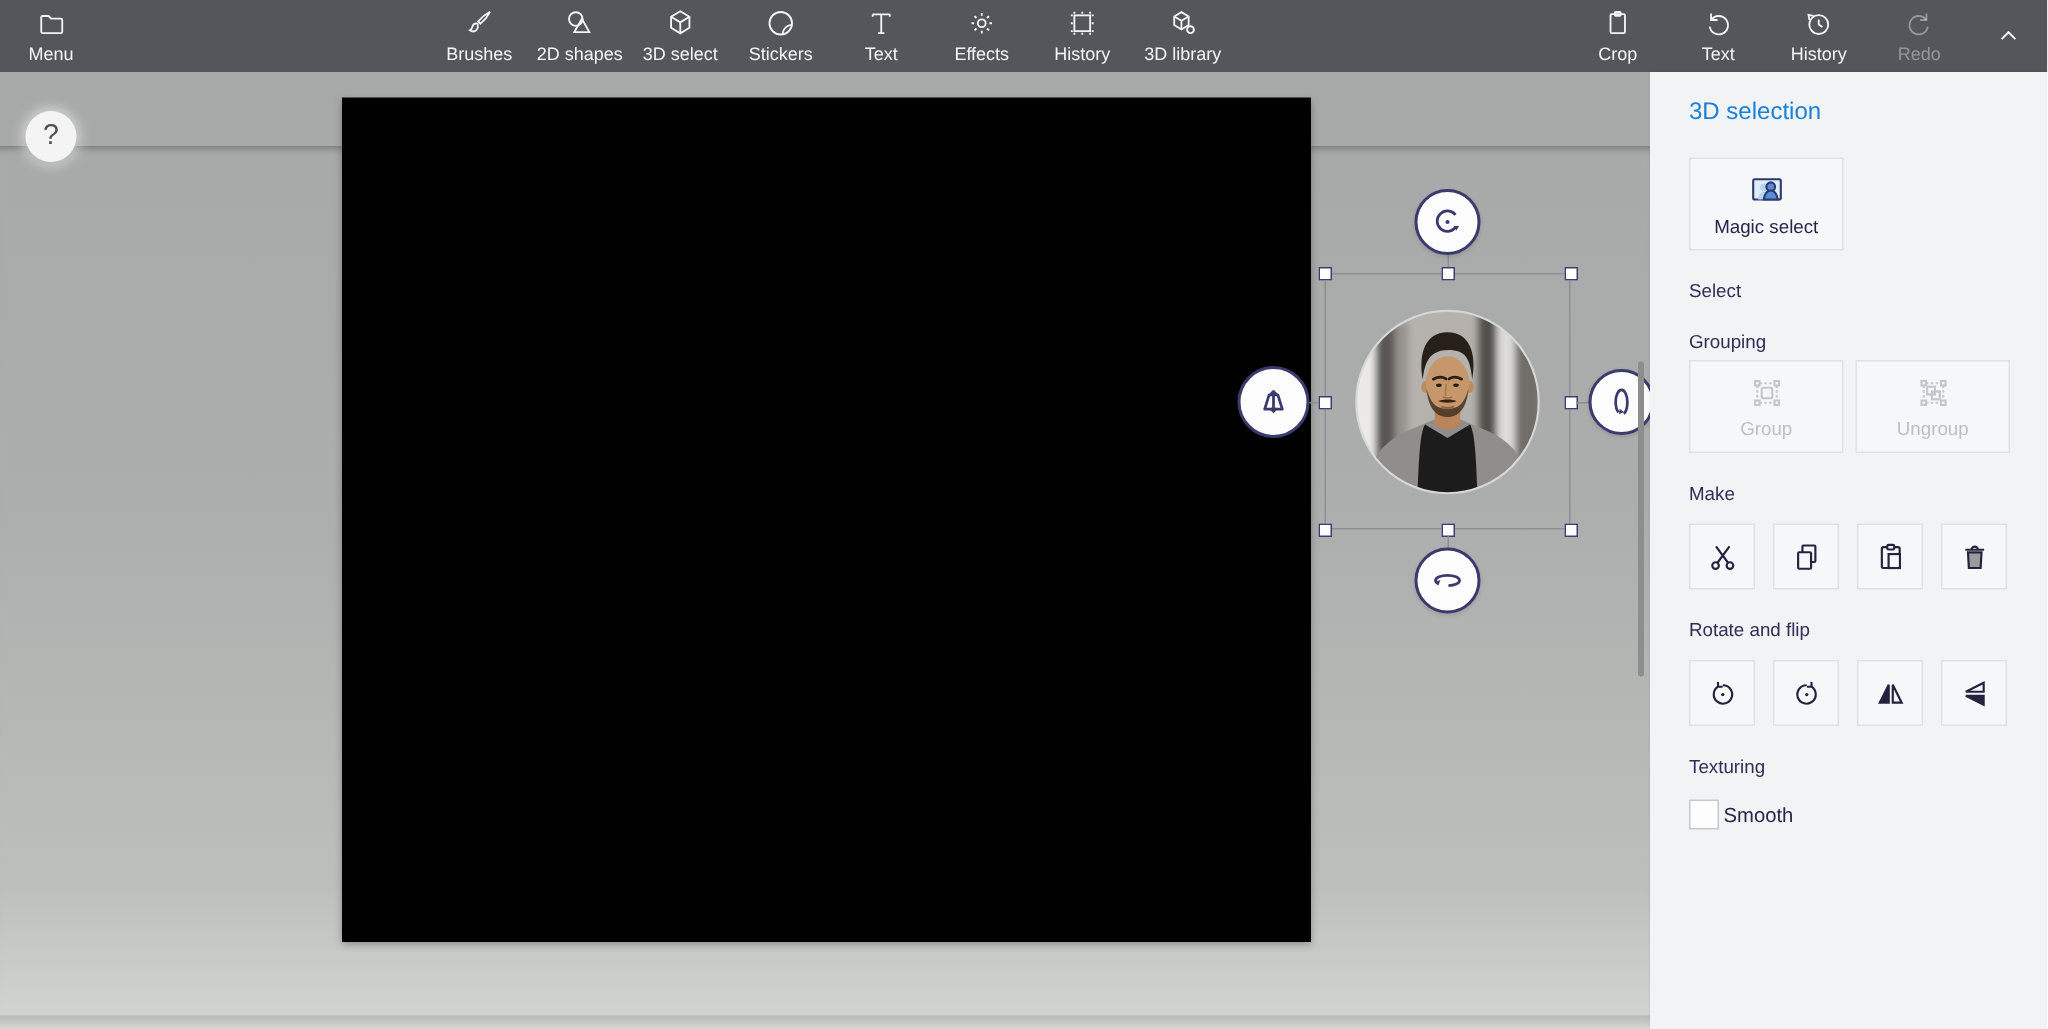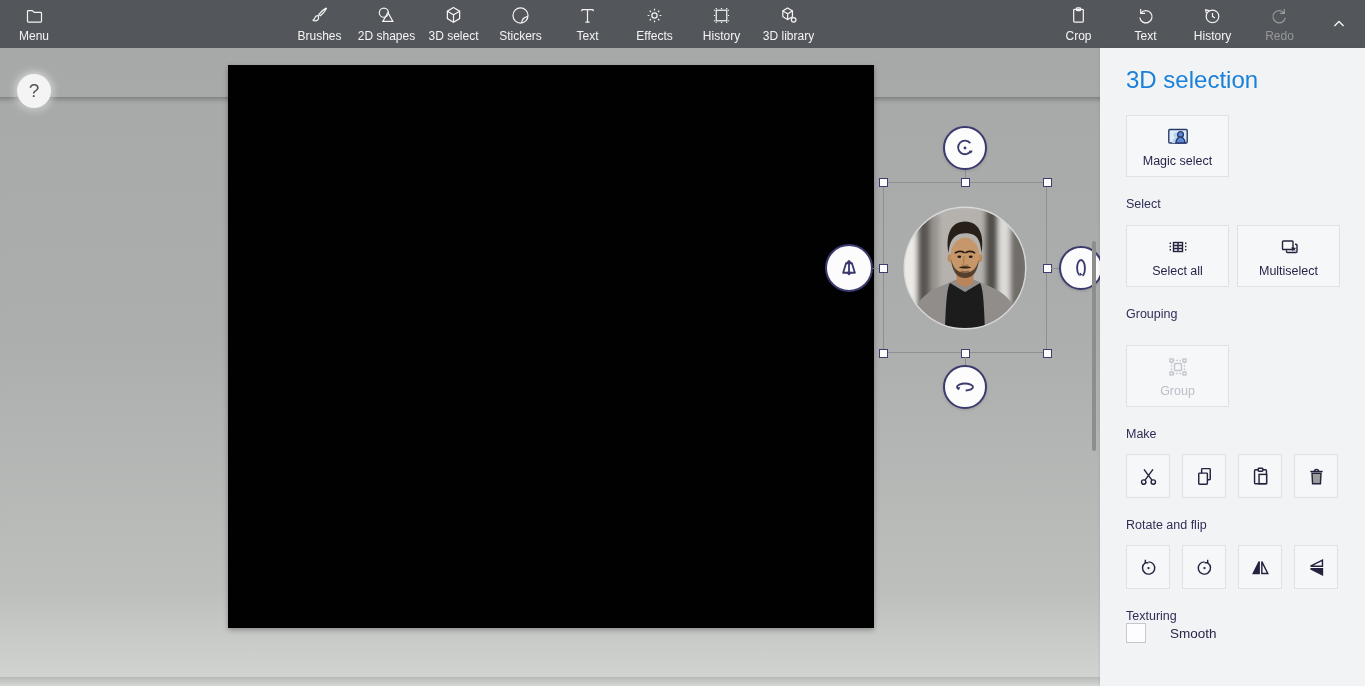--- a/index.html
+++ b/index.html
@@ -67,35 +67,35 @@
                 display:flex; align-items:center; justify-content:center;
                 box-shadow:0 1px 3px rgba(0,0,0,0.15); }
   .rot-circle svg { stroke:#3a3a6e; fill:none; stroke-width:1.7; width:26px; height:26px; }
   .photo-wrap { position:absolute; left:903px; top:158px; width:124px; height:124px; }
 
   .scrollbar-thumb { position:absolute; left:1092px; top:193px; width:4px; height:210px; background:#8d8d8d; border-radius:2px; }
 
   
   .panel { width:265px; height:638px; margin-top:-49px; background:#f2f3f5; padding:18px 0 0 26px;
            box-shadow:-1px 0 2px rgba(0,0,0,0.06); position:relative; z-index:2; overflow:hidden; }
-  .panel-title { font-size:24px; font-weight:400; color:#1a80d8; }
+  .panel-title { font-size:16px; font-weight:400; color:#1a80d8; }
   .big-grid { display:grid; grid-template-columns:103px 103px; gap:8px; margin-top:21px; }
   .pbtn { height:62px; background:#f6f7f9; border:1px solid #e0e1e3; display:flex; flex-direction:column;
           align-items:center; justify-content:center; gap:5px; font-family:inherit; cursor:default; }
   .pbtn .lbl { font-size:12.5px; color:#26264a; white-space:nowrap; }
   .pbtn svg { width:24px; height:24px; stroke:#23233f; fill:none; stroke-width:1.4; }
   .pbtn.is-disabled .lbl { color:#bcbec8; }
   .pbtn.is-disabled svg { stroke:#c4c6cd; }
   .section-label { font-size:12.5px; color:#2e2e57; margin-top:20px; }
   .sec-gap { margin-top:14px; }
   .small-row { display:flex; gap:12px; margin-top:13px; }
   .sbtn { width:44px; height:44px; background:#f6f7f9; border:1px solid #e0e1e3; display:flex;
           align-items:center; justify-content:center; cursor:default; }
   .sbtn svg { width:23px; height:23px; stroke:#23233f; fill:none; stroke-width:1.5; }
-  .tex-row { display:flex; align-items:center; gap:24px; }
+  .tex-row { display:flex; align-items:center; gap:3px; margin-top:15px; }
   .checkbox { width:20px; height:20px; background:#fdfdfe; border:1px solid #c6c7ce; }
   .tex-row .lbl { font-size:13.5px; color:#26264a; }
 </style>
 </head>
 <body>
 
 <div class="app">
 
   <header class="topbar">
     <button class="menu-btn">
@@ -364,52 +364,46 @@
               <circle cx="10" cy="10" r="2.6" fill="#b9d2ee" stroke="none"></circle>
               <path d="M5.8 18c.6-3.4 2.3-5.2 4.2-5.2s3.6 1.8 4.2 5.2z" fill="#b9d2ee" stroke="none"></path>
               <circle cx="14.5" cy="9.5" r="2.9" fill="#5b8ad8" stroke="#2c3a6b"></circle>
               <path d="M9.8 18c.7-4 2.6-6 4.7-6s4 2 4.7 6z" fill="#5b8ad8" stroke="#2c3a6b"></path>
             </svg>
           <span class="lbl">Magic select</span>
         </button>
       </div>
 
       <div class="section-label">Select</div>
-      <div class="big-grid sec-gap" style="margin-top:14px">
-        <button class="pbtn">
-          <svg viewBox="0 0 24 24">
-              <rect x="7.5" y="7.5" width="9" height="9"></rect>
-              <path d="M7.5 10.5h9M12 7.5v9M7.5 13.5h9"></path>
-              <path d="M4.3 7.5v9M19.7 7.5v9" stroke-dasharray="1.6 1.6"></path>
-            </svg>
-          <span class="lbl">Select all</span>
-        </button>
-        <button class="pbtn">
-          <svg viewBox="0 0 24 24">
-              <rect x="5.5" y="6" width="10.5" height="8.5" rx="0.8"></rect>
-              <path d="M18 9.2h1a1 1 0 0 1 1 1v6.3a1 1 0 0 1-1 1h-8.5a1 1 0 0 1-1-1v-1.2"></path>
-              <path d="M14.4 12.2l1.3 4.6 1-1.8 2 .9-1-2 1.8-1z" fill="#23233f" stroke="none"></path>
-            </svg>
-          <span class="lbl">Multiselect</span>
-        </button>
-      </div>
 
       <div class="section-label">Grouping</div>
-      <div class="big-grid" style="margin-top:24px">
+      <div class="big-grid" style="margin-top:5px">
         <button class="pbtn is-disabled">
           <svg viewBox="0 0 24 24">
               <rect x="4" y="4" width="3" height="3"></rect>
               <rect x="17" y="4" width="3" height="3"></rect>
               <rect x="4" y="17" width="3" height="3"></rect>
               <rect x="17" y="17" width="3" height="3"></rect>
               <path d="M7 5.5h10M7 18.5h10M5.5 7v10M18.5 7v10" stroke-dasharray="1.6 1.6"></path>
               <rect x="8.5" y="8.5" width="7" height="7" rx="1"></rect>
             </svg>
           <span class="lbl">Group</span>
         </button>
+        <button class="pbtn is-disabled">
+          <svg viewBox="0 0 24 24">
+              <rect x="4" y="4" width="3" height="3"></rect>
+              <rect x="17" y="4" width="3" height="3"></rect>
+              <rect x="4" y="17" width="3" height="3"></rect>
+              <rect x="17" y="17" width="3" height="3"></rect>
+              <path d="M7 5.5h10M7 18.5h10M5.5 7v10M18.5 7v10" stroke-dasharray="1.6 1.6"></path>
+              <rect x="7.8" y="7.8" width="5.2" height="5.2"></rect>
+              <rect x="11" y="11" width="5.2" height="5.2"></rect>
+            </svg>
+          <span class="lbl">Ungroup</span>
+        </button>
       </div>
 
       <div class="section-label">Make</div>
       <div class="small-row">
         <button class="sbtn">
           <svg viewBox="0 0 24 24">
               <path d="M7.3 4.5 15.8 16M16.7 4.5 8.2 16"></path>
               <circle cx="7" cy="17.8" r="2.3"></circle>
               <circle cx="17" cy="17.8" r="2.3"></circle>
             </svg>

